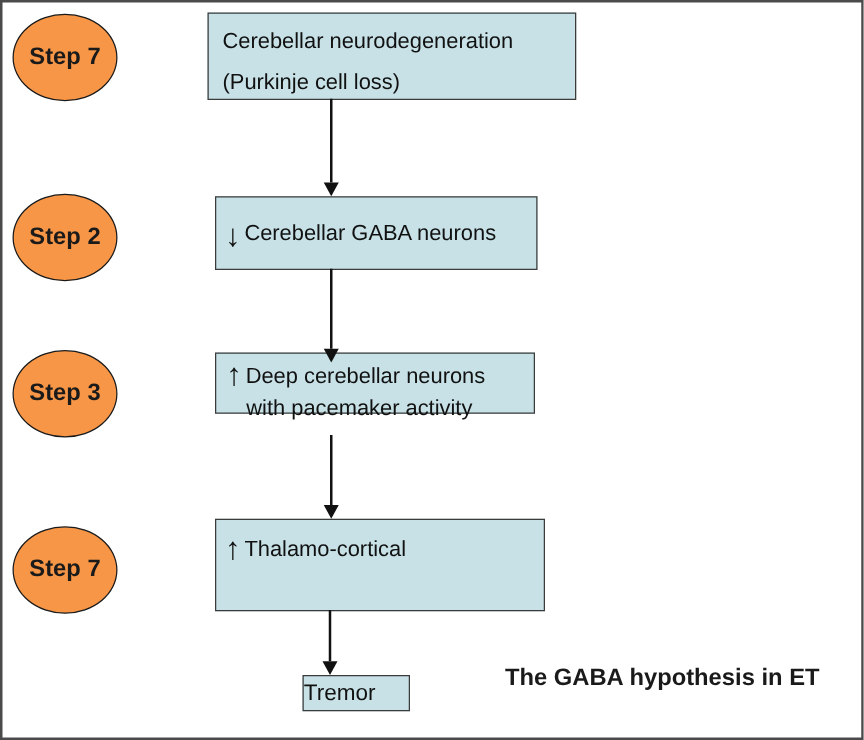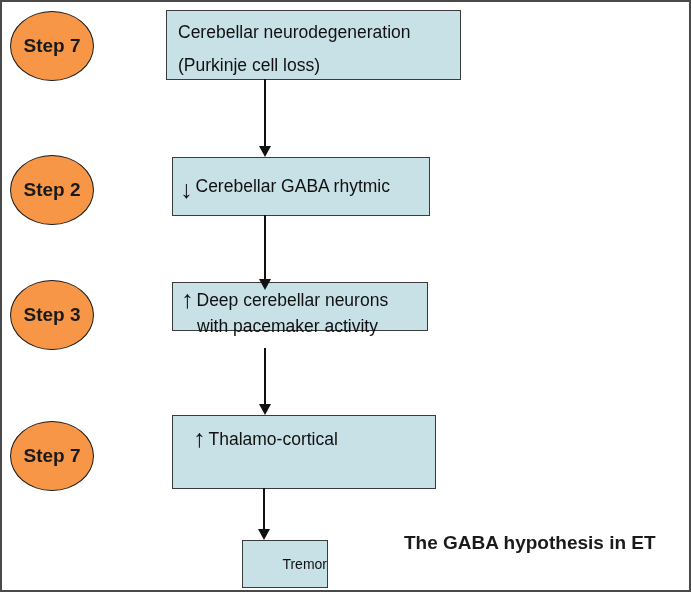--- a/index.html
+++ b/index.html
@@ -43,24 +43,24 @@
     color: #111111;
     font-size: 17.5px;
     margin-left: 26px;
   }
   .box1 { left: 138px; top: 8px; width: 295px; height: 70px; padding: 5px 0 0 11px; }
   .box1 .bline { line-height: 33px; }
   .box2 { left: 144px; top: 155px; width: 258px; height: 59px; display: flex; align-items: center; padding-left: 7px; }
   .box3 { left: 144px; top: 280px; width: 256px; height: 49px; padding: 4px 0 0 8px; }
   .box3 .bline { line-height: 26px; }
   .box3 .l2 { padding-left: 16px; }
-  .box4 { left: 144px; top: 413px; width: 264px; height: 74px; padding: 8px 0 0 20px; }
+  .box4 { left: 144px; top: 413px; width: 264px; height: 74px; padding: 8px 0 0 7px; }
   .box4 .bline { line-height: 30px; }
   .box4 .l2 { padding-left: 26px; }
-  .boxT { left: 214px; top: 538px; width: 86px; height: 48px; display: flex; align-items: center; justify-content: flex-end; font-size: 14px; }
+  .boxT { left: 214px; top: 538px; width: 86px; height: 29px; display: flex; align-items: center; justify-content: flex-start; font-size: 18px; }
   .arrow-glyph {
     font-size: 25px;
     line-height: 0;
     position: relative;
     top: 2px;
     margin-right: 3px;
     font-weight: 400;
     color: #111111;
   }
   .flow-arrow {
@@ -110,21 +110,21 @@
     <span>Step 7</span>
   </div>
 
   <div class="box box1">
     <div class="bline">Cerebellar neurodegeneration</div>
     <div class="bline">(Purkinje cell loss)</div>
   </div>
 
   <div class="box box2">
     <span class="arrow-glyph">↓</span>
-    <span>Cerebellar GABA rhytmic</span>
+    <span>Cerebellar GABA neurons</span>
   </div>
 
   <div class="box box3">
     <div class="bline"><span class="arrow-glyph">↑</span><span>Deep cerebellar neurons</span></div>
     <div class="bline l2">with pacemaker activity</div>
   </div>
 
   <div class="box box4">
     <div class="bline"><span class="arrow-glyph">↑</span><span>Thalamo-cortical</span></div>
   </div>

